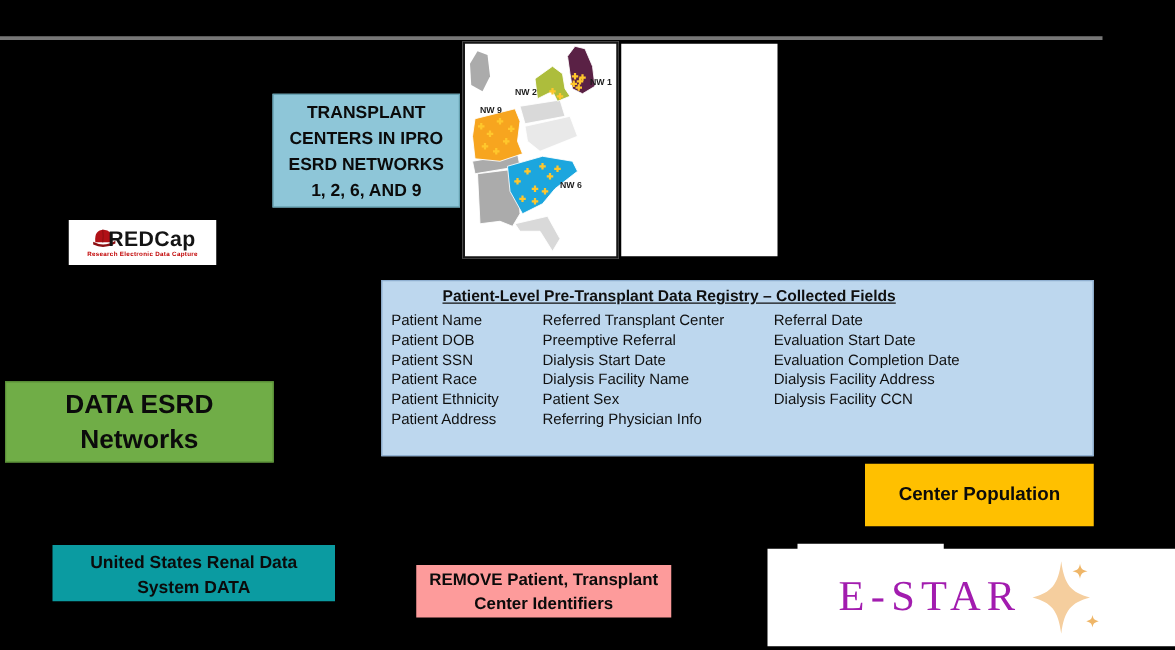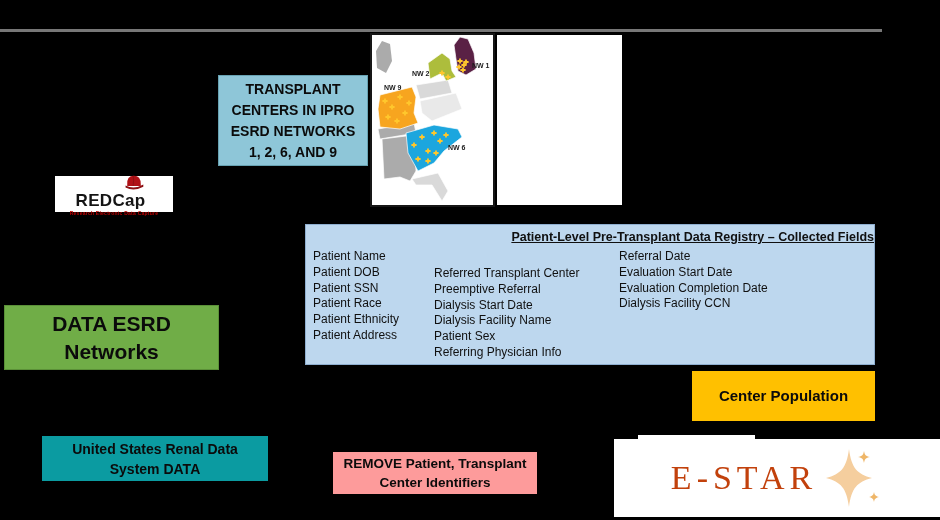--- a/index.html
+++ b/index.html
@@ -21,36 +21,36 @@
     font-size:15px;line-height:22px;}
   .box-usrds{left:42px;top:436px;width:226px;height:45px;background:#0B9BA1;
     font-size:14px;line-height:20px;}
   .box-remove{left:333px;top:440px;width:204px;height:42px;background:#FD9B9B;
     font-size:13.5px;line-height:19px;margin-top:12px;}
   .map-panel{position:absolute;left:370px;top:33px;width:125px;height:174px;
     background:#fff;border:2px solid #161616;box-sizing:border-box;}
   .blank-panel{position:absolute;left:497px;top:35px;width:125px;height:170px;background:#fff;}
   .registry{position:absolute;left:305px;top:224px;width:570px;height:141px;
     background:#BDD7EE;border:1px solid #8FAFD0;box-sizing:border-box;color:#101010;}
-  .registry-title{position:absolute;top:5px;left:0;width:100%;text-align:right;
-    font-weight:bold;font-size:12.5px;text-decoration:underline;white-space:nowrap;}
+  .registry-title{position:absolute;top:5px;left:0;width:100%;text-align:left;
+    font-weight:bold;font-size:12.5px;text-decoration:underline;white-space:nowrap;padding-left:48px;}
   .reg-col{position:absolute;top:24px;font-size:12px;line-height:15.8px;
     font-weight:500;white-space:nowrap;}
-  .reg-col-1{left:7px;} .reg-col-2{left:128px;margin-top:17px;} .reg-col-3{left:313px;}
+  .reg-col-1{left:7px;} .reg-col-2{left:128px;} .reg-col-3{left:313px;}
   .redcap{position:absolute;left:55px;top:176px;width:118px;height:36px;background:#fff;
     display:flex;flex-direction:column;align-items:center;justify-content:center;}
-  .redcap-row{display:flex;align-items:flex-end;flex-direction:column;}
+  .redcap-row{display:flex;align-items:flex-end;}
   .redcap-word{font-weight:bold;font-size:17px;color:#141414;letter-spacing:0.3px;
     margin-left:-7px;line-height:17px;}
   .redcap-tag{font-size:5px;color:#C00000;font-weight:bold;letter-spacing:0.25px;margin-top:1px;}
   .estar{position:absolute;left:614px;top:439px;width:326px;height:78px;background:#fff;
     display:flex;align-items:center;justify-content:center;}
   .estar-edge{position:absolute;left:638px;top:435px;width:117px;height:5px;background:#fff;}
   .estar-word{font-family:"Liberation Serif",serif;font-size:34px;letter-spacing:5px;
-    color:#c2410c;line-height:34px;margin-right:2px;}
+    color:#a21caf;line-height:34px;margin-right:2px;}
   .map-label{font-size:7px;font-weight:bold;fill:#1a1a1a;font-family:"Liberation Sans",sans-serif;}
 </style>
 </head>
 <body>
 
 <div id="canvas">
 
   <div class="divider"></div>
 
   <div class="flowbox box-transplant">
@@ -145,20 +145,21 @@
       <div>Preemptive Referral</div>
       <div>Dialysis Start Date</div>
       <div>Dialysis Facility Name</div>
       <div>Patient Sex</div>
       <div>Referring Physician Info</div>
     </div>
     <div class="reg-col reg-col-3">
       <div>Referral Date</div>
       <div>Evaluation Start Date</div>
       <div>Evaluation Completion Date</div>
+      <div>Dialysis Facility Address</div>
       <div>Dialysis Facility CCN</div>
     </div>
   </div>
 
   <div class="flowbox box-final">
     <div>Center Population</div>
   </div>
 
   <div class="flowbox box-usrds">
     <div>United States Renal Data</div>

